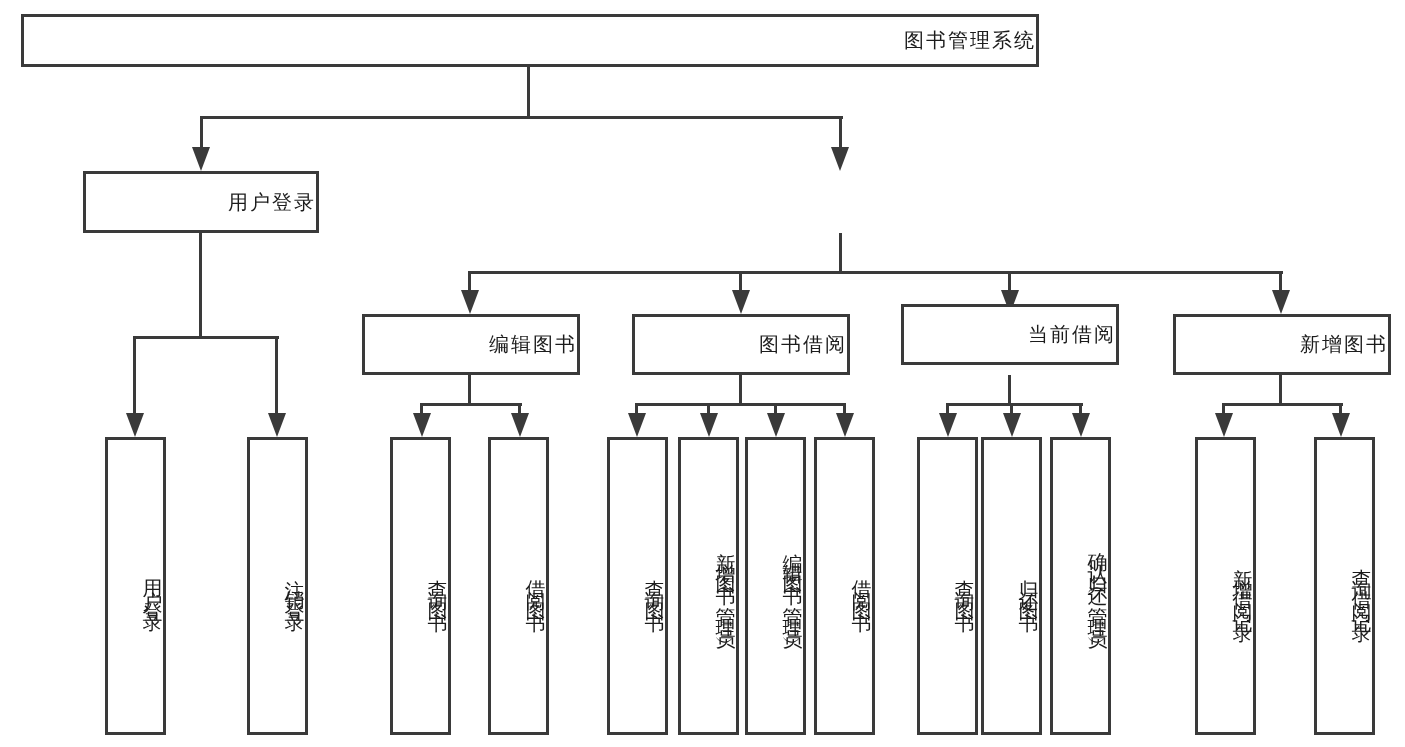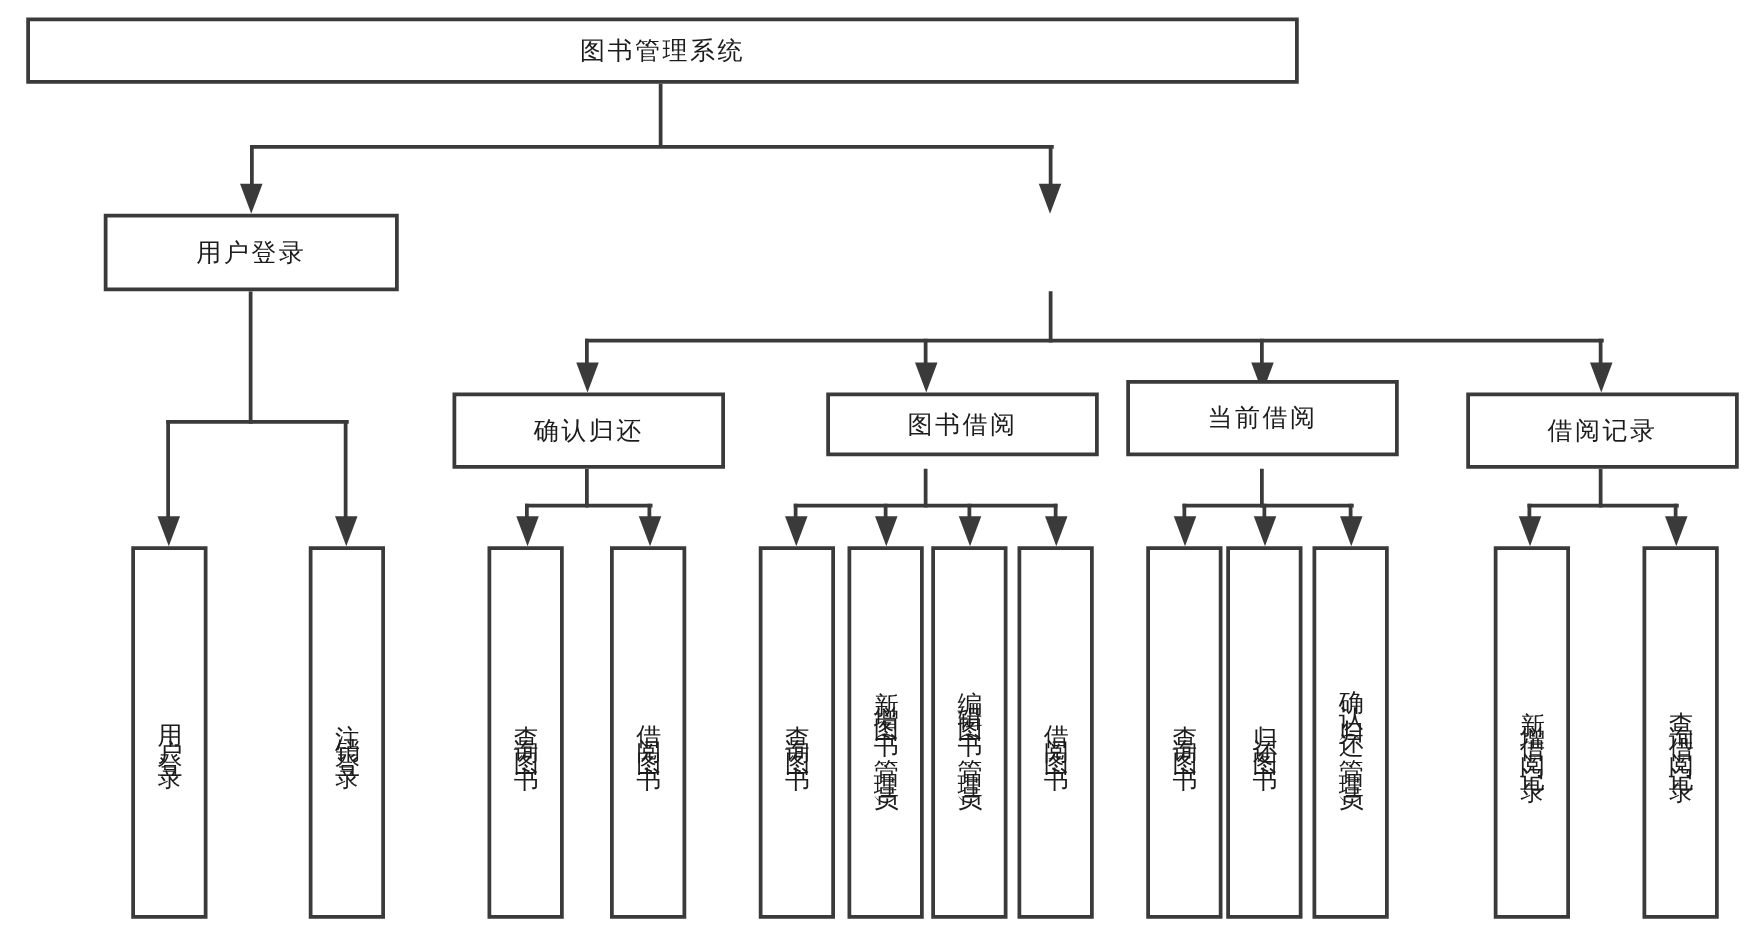--- a/index.html
+++ b/index.html
@@ -17,21 +17,21 @@
     font-family:"Liberation Sans","DejaVu Sans",sans-serif;
     color:var(--text);
   }
   .box{
     position:absolute;
     box-sizing:border-box;
     border:3px solid var(--line);
     background:var(--bg);
     display:flex;
     align-items:center;
-    justify-content:center;
+    justify-content:flex-end;
     font-size:20px;
     color:var(--text);
   }
   .hbox span{letter-spacing:2px;white-space:nowrap;}
   .vbox span{
     writing-mode:vertical-rl;
     text-orientation:mixed;
     letter-spacing:11px;
     line-height:1;
     white-space:nowrap;
@@ -119,30 +119,30 @@
 
   <div class="box hbox" style="left:21px;top:14px;width:1018px;height:53px">
     <span>图书管理系统</span>
   </div>
 
   <div class="box hbox" style="left:83px;top:171px;width:236px;height:62px">
     <span>用户登录</span>
   </div>
 
   <div class="box hbox" style="left:362px;top:314px;width:218px;height:61px">
-    <span>确认归还</span>
+    <span>编辑图书</span>
   </div>
-  <div class="box hbox" style="left:661px;top:314px;width:218px;height:51px">
+  <div class="box hbox" style="left:632px;top:314px;width:218px;height:61px">
     <span>图书借阅</span>
   </div>
   <div class="box hbox" style="left:901px;top:304px;width:218px;height:61px">
     <span>当前借阅</span>
   </div>
   <div class="box hbox" style="left:1173px;top:314px;width:218px;height:61px">
-    <span>借阅记录</span>
+    <span>新增图书</span>
   </div>
 
   <div class="box vbox" style="left:105px;top:437px;width:61px;height:298px">
     <span>用户登录</span>
   </div>
   <div class="box vbox" style="left:247px;top:437px;width:61px;height:298px">
     <span>注销登录</span>
   </div>
 
   <div class="box vbox" style="left:390px;top:437px;width:61px;height:298px">

